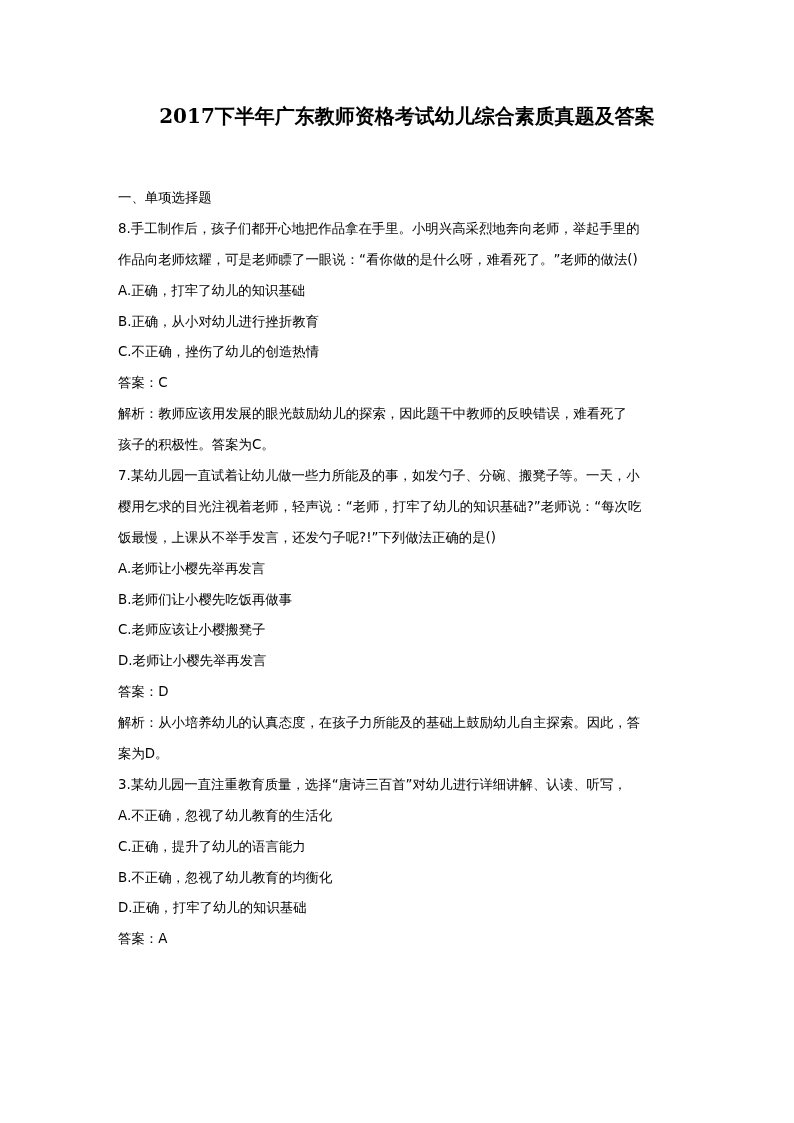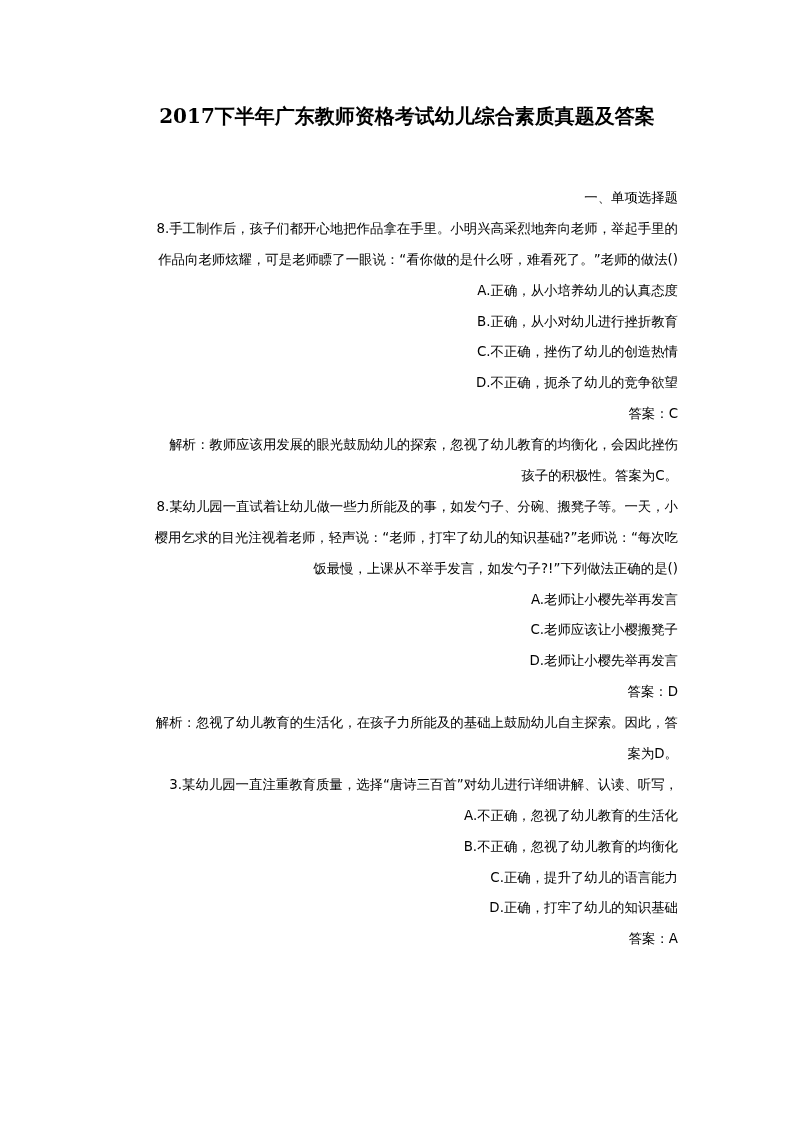--- a/index.html
+++ b/index.html
@@ -1,55 +1,55 @@
 <!DOCTYPE html>
 <html><head>
 <meta charset="utf-8">
 <style>
   html, body { margin: 0; padding: 0; background: #ffffff; }
   body { width: 794px; height: 1123px; position: relative; overflow: hidden;
          font-family: "DejaVu Sans", "Liberation Sans", sans-serif; color: #000; }
   .title { position: absolute; left: 0; top: 103px; width: 794px; text-align: center;
            font-family: "DejaVu Serif", "Liberation Serif", serif; font-size: 20px; font-weight: bold; letter-spacing: 0px; padding-left: 10px; }
   .content { position: absolute; left: 118px; top: 183px; width: 560px; font-size: 13.4px; }
-  .line { height: 30.9px; line-height: 30.9px; white-space: nowrap; text-align: right; }
+  .line { height: 30.9px; line-height: 30.9px; white-space: nowrap; }
 </style>
 </head>
 <body>
 
 <div class="title">2017下半年广东教师资格考试幼儿综合素质真题及答案</div>
 
 <div class="content">
   <div class="line">一、单项选择题</div>
 
   <div>
     <div class="line">8.手工制作后，孩子们都开心地把作品拿在手里。小明兴高采烈地奔向老师，举起手里的</div>
     <div class="line">作品向老师炫耀，可是老师瞟了一眼说：“看你做的是什么呀，难看死了。”老师的做法()</div>
-    <div class="line">A.正确，从小培养幼儿的认真态度</div>
+    <div class="line">A.正确，打牢了幼儿的知识基础</div>
     <div class="line">B.正确，从小对幼儿进行挫折教育</div>
     <div class="line">C.不正确，挫伤了幼儿的创造热情</div>
-    <div class="line">D.不正确，扼杀了幼儿的竞争欲望</div>
     <div class="line">答案：C</div>
-    <div class="line">解析：教师应该用发展的眼光鼓励幼儿的探索，忽视了幼儿教育的均衡化，会因此挫伤</div>
+    <div class="line">解析：教师应该用发展的眼光鼓励幼儿的探索，因此题干中教师的反映错误，难看死了</div>
     <div class="line">孩子的积极性。答案为C。</div>
   </div>
 
   <div>
-    <div class="line">8.某幼儿园一直试着让幼儿做一些力所能及的事，如发勺子、分碗、搬凳子等。一天，小</div>
+    <div class="line">7.某幼儿园一直试着让幼儿做一些力所能及的事，如发勺子、分碗、搬凳子等。一天，小</div>
     <div class="line">樱用乞求的目光注视着老师，轻声说：“老师，打牢了幼儿的知识基础?”老师说：“每次吃</div>
-    <div class="line">饭最慢，上课从不举手发言，如发勺子?!”下列做法正确的是()</div>
+    <div class="line">饭最慢，上课从不举手发言，还发勺子呢?!”下列做法正确的是()</div>
     <div class="line">A.老师让小樱先举再发言</div>
+    <div class="line">B.老师们让小樱先吃饭再做事</div>
     <div class="line">C.老师应该让小樱搬凳子</div>
     <div class="line">D.老师让小樱先举再发言</div>
     <div class="line">答案：D</div>
-    <div class="line">解析：忽视了幼儿教育的生活化，在孩子力所能及的基础上鼓励幼儿自主探索。因此，答</div>
+    <div class="line">解析：从小培养幼儿的认真态度，在孩子力所能及的基础上鼓励幼儿自主探索。因此，答</div>
     <div class="line">案为D。</div>
   </div>
 
   <div>
     <div class="line">3.某幼儿园一直注重教育质量，选择“唐诗三百首”对幼儿进行详细讲解、认读、听写，</div>
     <div class="line">A.不正确，忽视了幼儿教育的生活化</div>
+    <div class="line">C.正确，提升了幼儿的语言能力</div>
     <div class="line">B.不正确，忽视了幼儿教育的均衡化</div>
-    <div class="line">C.正确，提升了幼儿的语言能力</div>
     <div class="line">D.正确，打牢了幼儿的知识基础</div>
     <div class="line">答案：A</div>
   </div>
 </div>
 
 </body></html>

